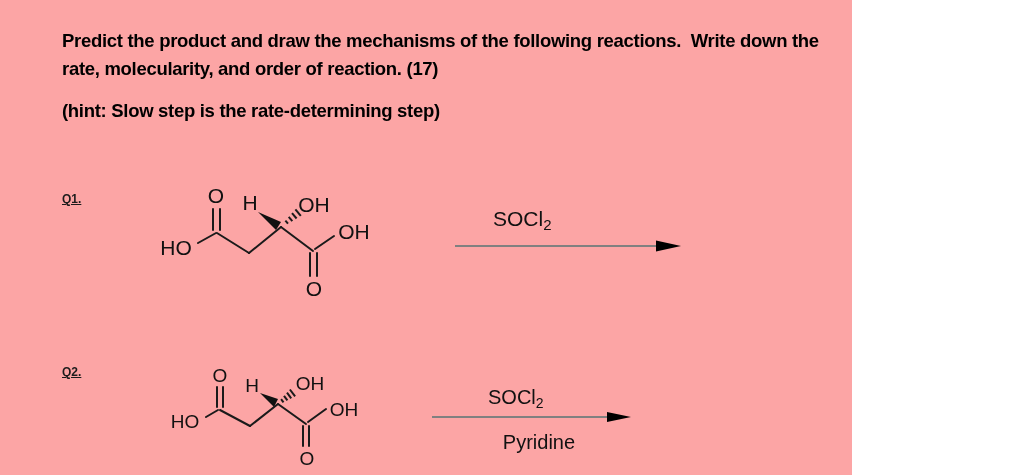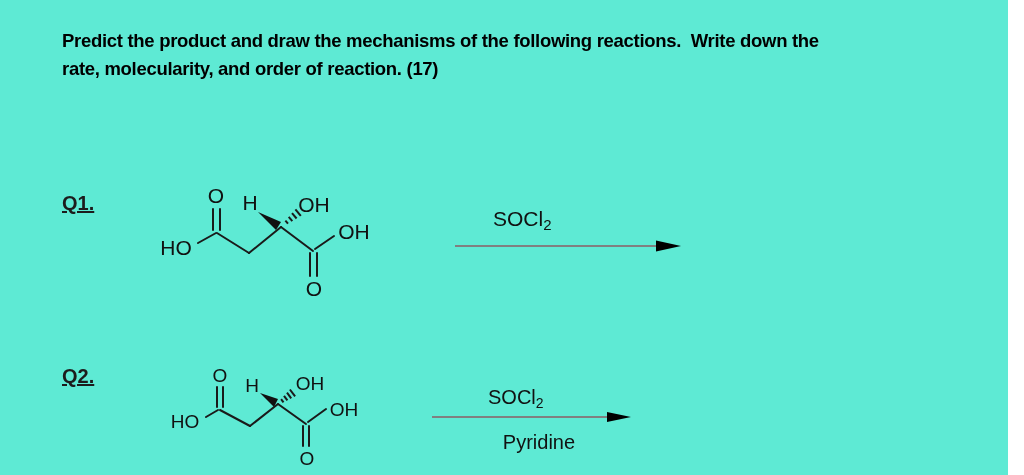--- a/index.html
+++ b/index.html
@@ -1,20 +1,20 @@
 <!DOCTYPE html>
 <html><head>
 <meta charset="utf-8">
 <style>
   html,body { margin:0; padding:0; background:#ffffff; }
   .page {
     position: relative;
-    width: 1008px;
+    width: 852px;
     height: 475px;
-    background: #5eead4;
+    background: #fca5a5;
     font-family: "Liberation Sans", sans-serif;
     color: #000000;
     overflow: hidden;
   }
   .abs { position: absolute; }
   .title-block {
     left: 62px; top: 27px;
     font-size: 18.5px;
     font-weight: 700;
     line-height: 28px;
@@ -24,21 +24,21 @@
   .title-line { white-space: pre; }
   .hint {
     left: 62px; top: 100px;
     font-size: 18.5px;
     font-weight: 700;
     letter-spacing: -0.3px;
     color: #000000;
     white-space: pre;
   }
   .q-label {
-    font-size: 20px;
+    font-size: 12px;
     font-weight: 600;
     color: #1c1c1c;
     text-decoration: underline;
   }
   .q1-label { left: 62px; top: 192px; }
   .q2-label { left: 62px; top: 365px; }
   svg { display: block; }
   svg text {
     font-family: "Liberation Sans", sans-serif;
     fill: #111111;
@@ -55,20 +55,21 @@
 </style>
 </head>
 <body>
 
 <div class="page">
 
   <div class="abs title-block">
     <div class="title-line">Predict the product and draw the mechanisms of the following reactions.  Write down the</div>
     <div class="title-line">rate, molecularity, and order of reaction. (17)</div>
   </div>
+  <div class="abs hint">(hint: Slow step is the rate-determining step)</div>
 
   <div class="abs q-label q1-label">Q1.</div>
 
   <svg class="abs" style="left:150px; top:178px;" width="230" height="125" viewBox="0 0 230 125">
 
     <text class="atom" x="66" y="25" text-anchor="middle">O</text>
     <line class="bond" x1="63" y1="31" x2="63" y2="52"></line>
     <line class="bond" x1="70" y1="31" x2="70" y2="52"></line>
     <text class="atom" x="26" y="77" text-anchor="middle">HO</text>
     <line class="bond" x1="48" y1="65" x2="66" y2="55"></line>

